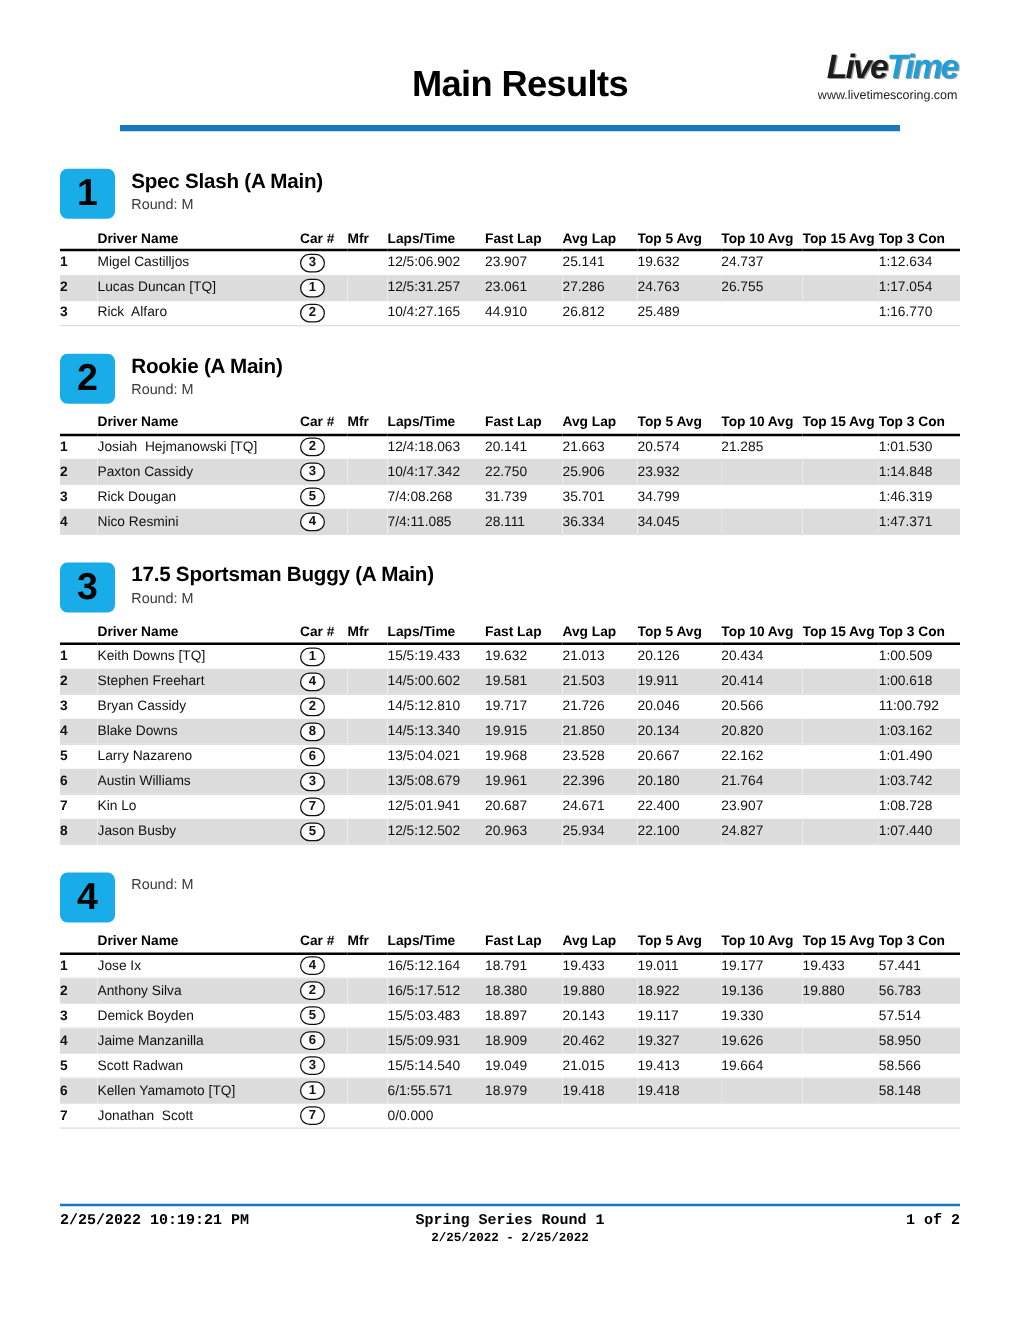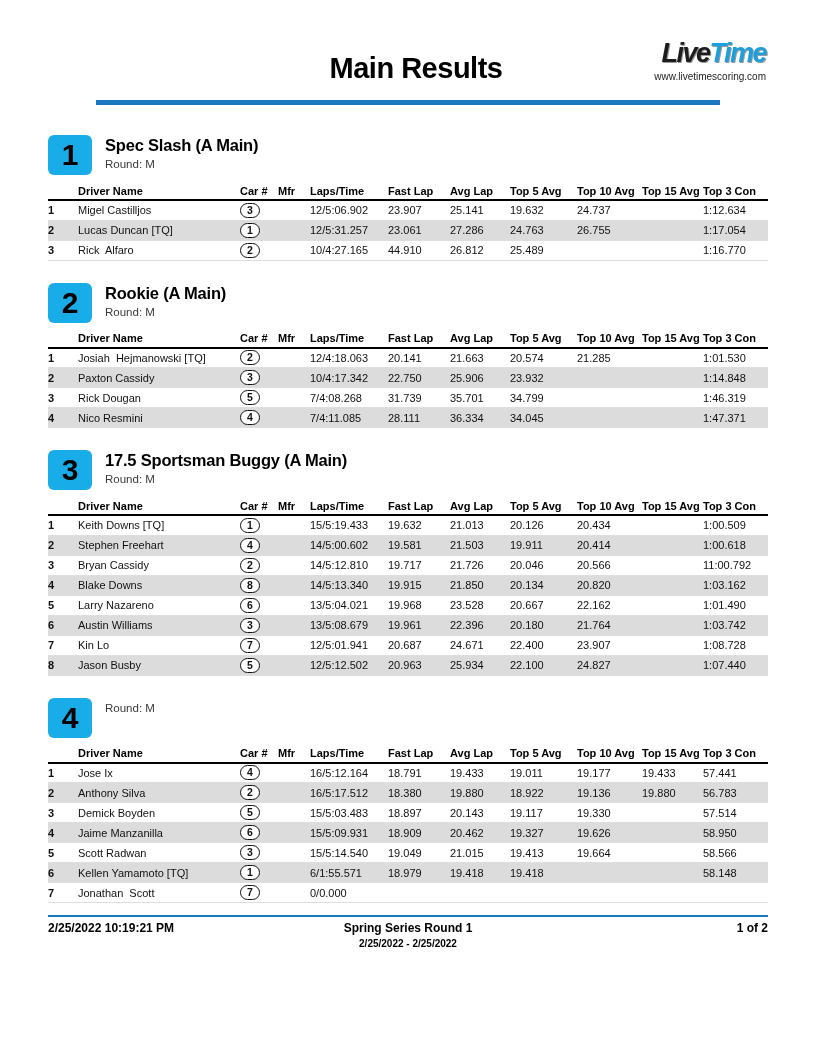--- a/index.html
+++ b/index.html
@@ -60,21 +60,21 @@
   td.c-driver { white-space: pre; }
   .car-badge {
     display: inline-block;
     border: 1.5px solid #111; border-radius: 8px;
     background: #fff;
     font-size: 10.5px; font-weight: 700; line-height: 13px;
     padding: 0 6px; min-width: 11px; text-align: center;
   }
 
   
-  .report-footer { position: absolute; left: 48px; right: 48px; top: 915px; }
+  .report-footer { position: absolute; left: 48px; right: 48px; top: 963px; font-family: Liberation Mono, monospace; }
   .footer-rule { height: 2px; background: var(--accent, #1878BE); margin-bottom: 4px; }
   .footer-cols { display: grid; grid-template-columns: 1fr auto 1fr; align-items: start; }
   .footer-left  { font-size: 12px; font-weight: 700; justify-self: start; }
   .footer-center { text-align: center; }
   .footer-series { font-size: 12px; font-weight: 700; }
   .footer-range { font-size: 10px; font-weight: 700; margin-top: 3px; }
   .footer-right { font-size: 12px; font-weight: 700; justify-self: end; }
 </style>
 </head>
 <body>

